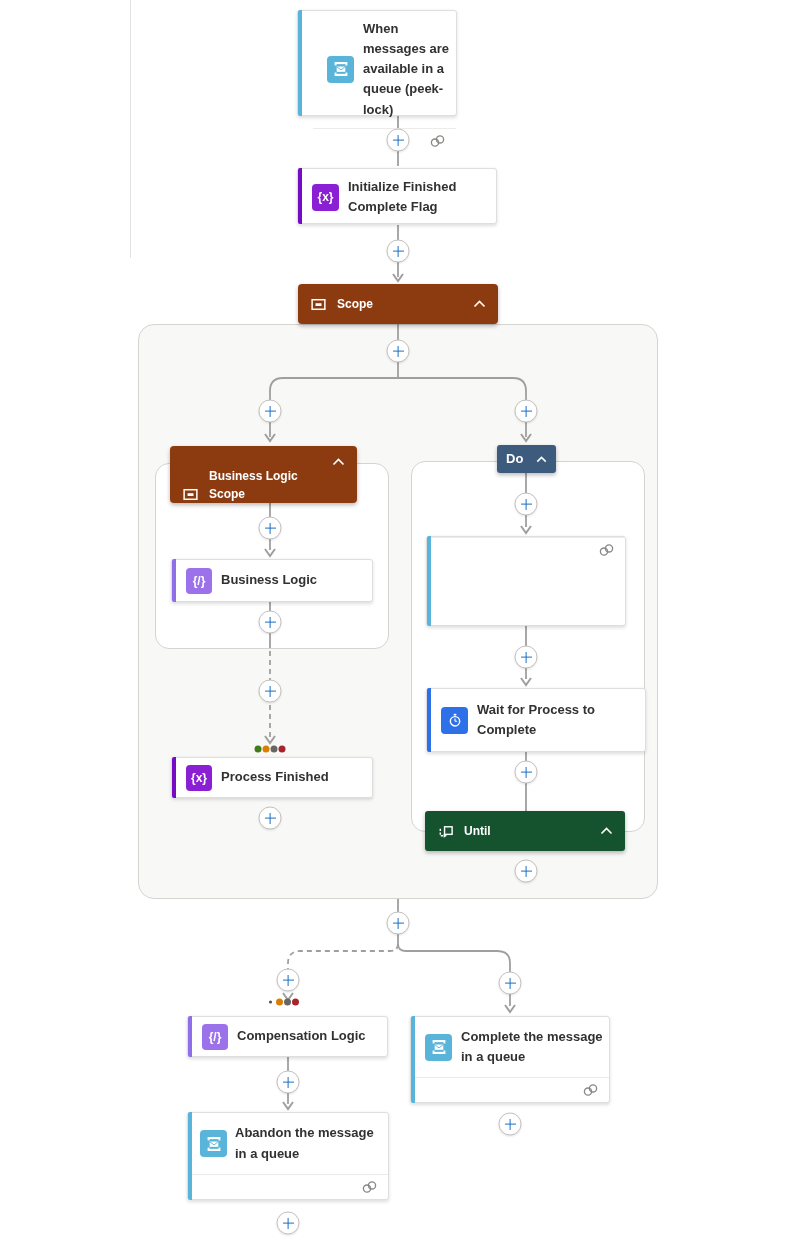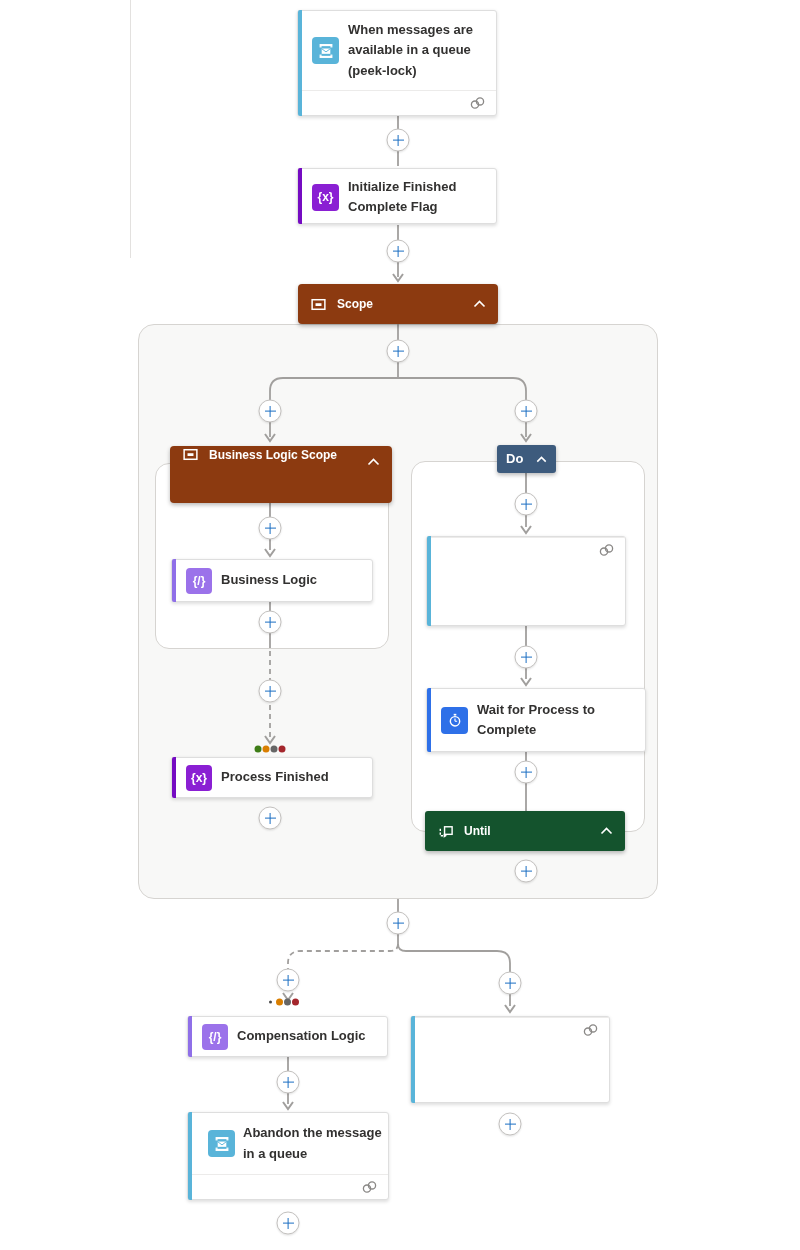--- a/index.html
+++ b/index.html
@@ -93,21 +93,21 @@
     <path class="edge" d="M526 752 V811"></path>
     <path class="edge" d="M398 899 V946"></path>
     <path class="edge dashed" d="M398 944 Q398 951 390 951 H301 Q288 951 288 963 V994"></path>
     <path class="arrowhead" d="M283 993 L288 1000 L293 993"></path>
     <path class="edge" d="M398 944 Q398 951 406 951 H497 Q510 951 510 963 V1006"></path>
     <path class="arrowhead" d="M505 1005 L510 1012 L515 1005"></path>
     <path class="edge" d="M288 1057 V1104"></path>
     <path class="arrowhead" d="M283 1102 L288 1109 L293 1102"></path>
   </svg>
 
-  <div class="card" style="left:297px; top:10px; width:200px; height:106px;">
+  <div class="card" style="left:297px; top:10px; width:160px; height:106px;padding-left:15px;">
     <div class="accent" style="background:#59B4D9;"></div>
     <div class="body">
       <div class="icon-sq" style="background:#59B4D9;">
         <svg width="22" height="22" viewBox="0 0 24 24">
             <g fill="#fff">
           <rect x="5" y="4.4" width="14" height="2.3"></rect>
               <rect x="5" y="6.7" width="2.2" height="1.4"></rect>
               <rect x="16.8" y="6.7" width="2.2" height="1.4"></rect>
           <rect x="5" y="17.3" width="14" height="2.3"></rect>
               <rect x="5" y="15.9" width="2.2" height="1.4"></rect>
@@ -143,21 +143,21 @@
       <rect x="5.2" y="6.8" width="5.6" height="2.6" fill="#fff"></rect>
     </svg>
     <span class="hdr-title">Scope</span>
     <span class="chev">
       <svg width="13" height="8" viewBox="0 0 13 8">
           <path d="M1.5 6.5 L6.5 1.5 L11.5 6.5" stroke="#fff" stroke-width="1.6" fill="none"></path>
         </svg>
     </span>
   </div>
 
-  <div class="hdr" style="left:170px; top:446px; width:222px; height:57px; background:#8C3A10; align-items:flex-start;">
+  <div class="hdr" style="left:170px; top:446px; width:187px; height:57px; background:#8C3A10; align-items:flex-end;">
     <svg width="17" height="17" viewBox="0 0 16 16">
       <rect x="2" y="3.5" width="12" height="9" stroke="#fff" stroke-width="1.4" fill="none"></rect>
       <rect x="5.2" y="6.8" width="5.6" height="2.6" fill="#fff"></rect>
     </svg>
     <span class="hdr-title">Business Logic Scope</span>
     <span class="chev" style="align-self:flex-start; margin-top:12px;">
       <svg width="13" height="8" viewBox="0 0 13 8">
           <path d="M1.5 6.5 L6.5 1.5 L11.5 6.5" stroke="#fff" stroke-width="1.6" fill="none"></path>
         </svg>
     </span>
@@ -250,31 +250,48 @@
     <div class="body" style="padding-top:5px; padding-bottom:5px;">
       <div class="icon-sq" style="background:#9B72EA; width:26px; height:26px;">
         <span>{/}</span>
       </div>
       <div class="title">Compensation Logic</div>
     </div>
   </div>
 
   <div class="card" style="left:410px; top:1016px; width:200px; height:87px;">
     <div class="accent" style="background:#59B4D9;"></div>
+    <div class="body">
+      <div class="icon-sq" style="background:#59B4D9;">
+        <svg width="22" height="22" viewBox="0 0 24 24">
+            <g fill="#fff">
+          <rect x="5" y="4.4" width="14" height="2.3"></rect>
+              <rect x="5" y="6.7" width="2.2" height="1.4"></rect>
+              <rect x="16.8" y="6.7" width="2.2" height="1.4"></rect>
+          <rect x="5" y="17.3" width="14" height="2.3"></rect>
+              <rect x="5" y="15.9" width="2.2" height="1.4"></rect>
+              <rect x="16.8" y="15.9" width="2.2" height="1.4"></rect>
+          <rect x="7.3" y="9.3" width="9.4" height="5.8"></rect>
+            </g>
+          <path d="M7.3 9.5 L12 13 L16.7 9.5" stroke="#59B4D9" stroke-width="1" fill="none"></path>
+        </svg>
+      </div>
+      <div class="title">Complete the message in a queue</div>
+    </div>
     <div class="footer">
       <svg width="17" height="14" viewBox="0 0 17 14">
         <circle cx="6" cy="8.6" r="3.6" stroke="#8A8886" stroke-width="1.3" fill="none"></circle>
         <circle cx="11" cy="5.4" r="3.6" stroke="#8A8886" stroke-width="1.3" fill="none"></circle>
       </svg>
     </div>
   </div>
 
   <div class="card" style="left:187px; top:1112px; width:202px; height:88px;">
     <div class="accent" style="background:#59B4D9;"></div>
-    <div class="body" style="padding-left:20px; gap:8px;">
+    <div class="body" style="padding-left:12px; gap:8px;">
       <div class="icon-sq" style="background:#59B4D9;">
         <svg width="22" height="22" viewBox="0 0 24 24">
             <g fill="#fff">
           <rect x="5" y="4.4" width="14" height="2.3"></rect>
               <rect x="5" y="6.7" width="2.2" height="1.4"></rect>
               <rect x="16.8" y="6.7" width="2.2" height="1.4"></rect>
           <rect x="5" y="17.3" width="14" height="2.3"></rect>
               <rect x="5" y="15.9" width="2.2" height="1.4"></rect>
               <rect x="16.8" y="15.9" width="2.2" height="1.4"></rect>
           <rect x="7.3" y="9.3" width="9.4" height="5.8"></rect>

